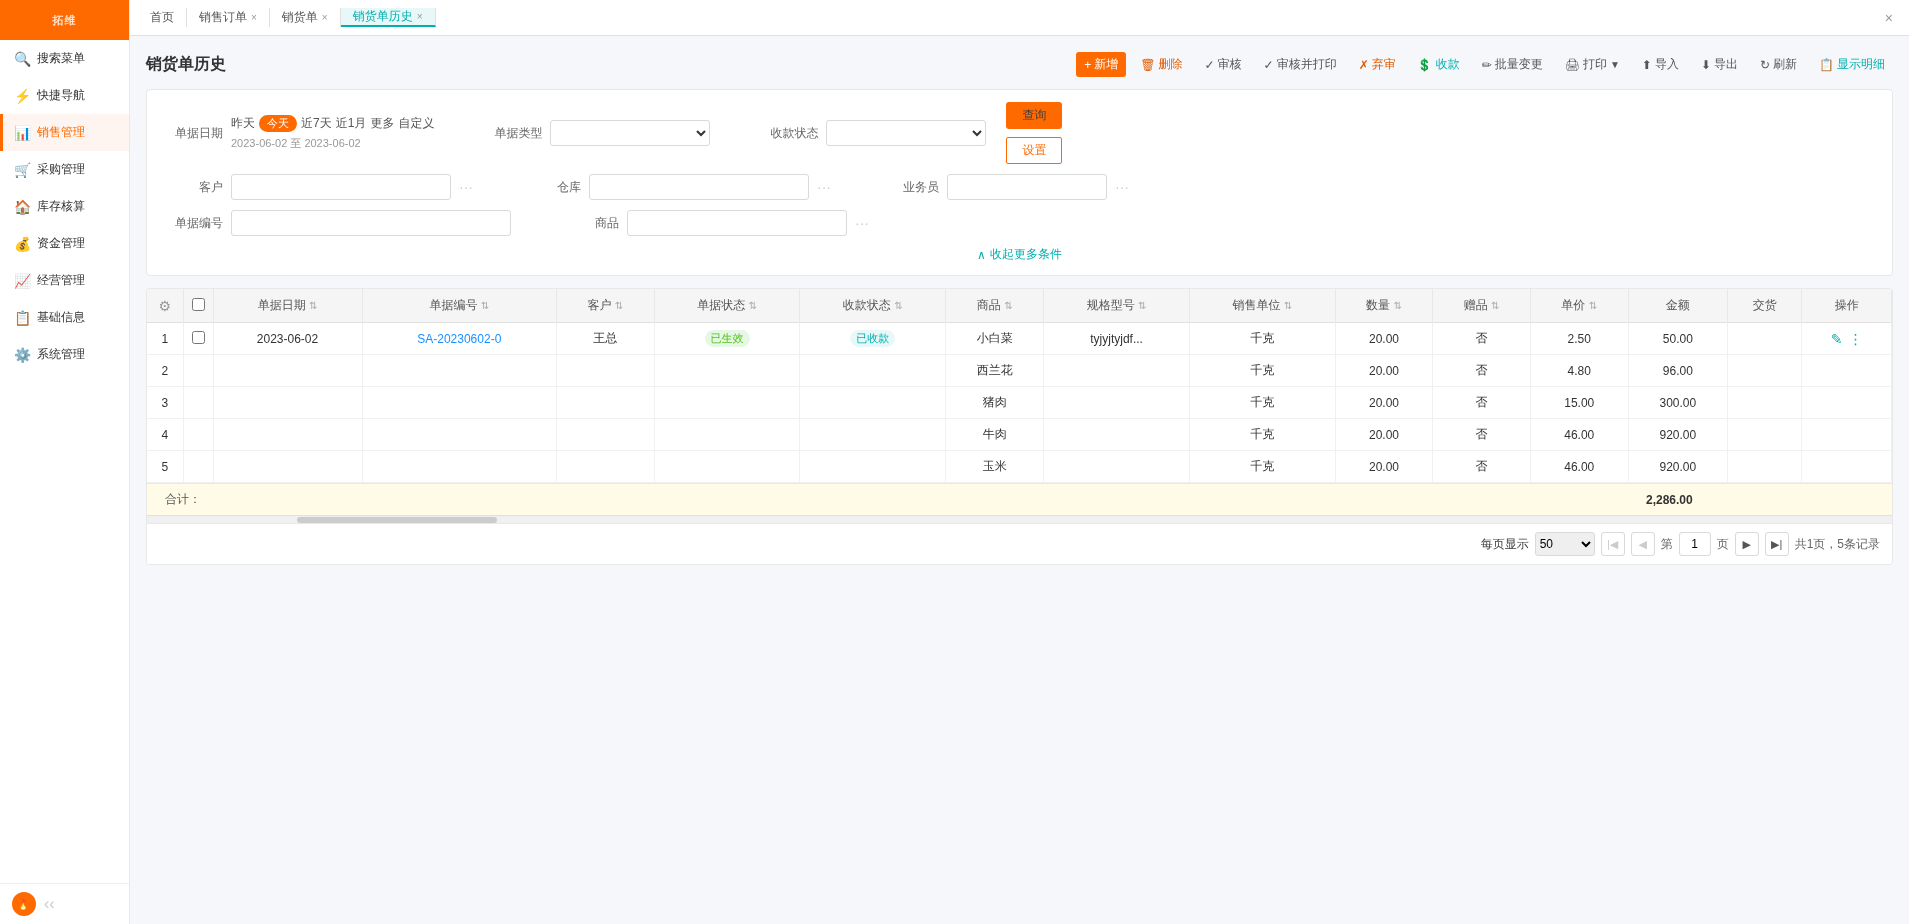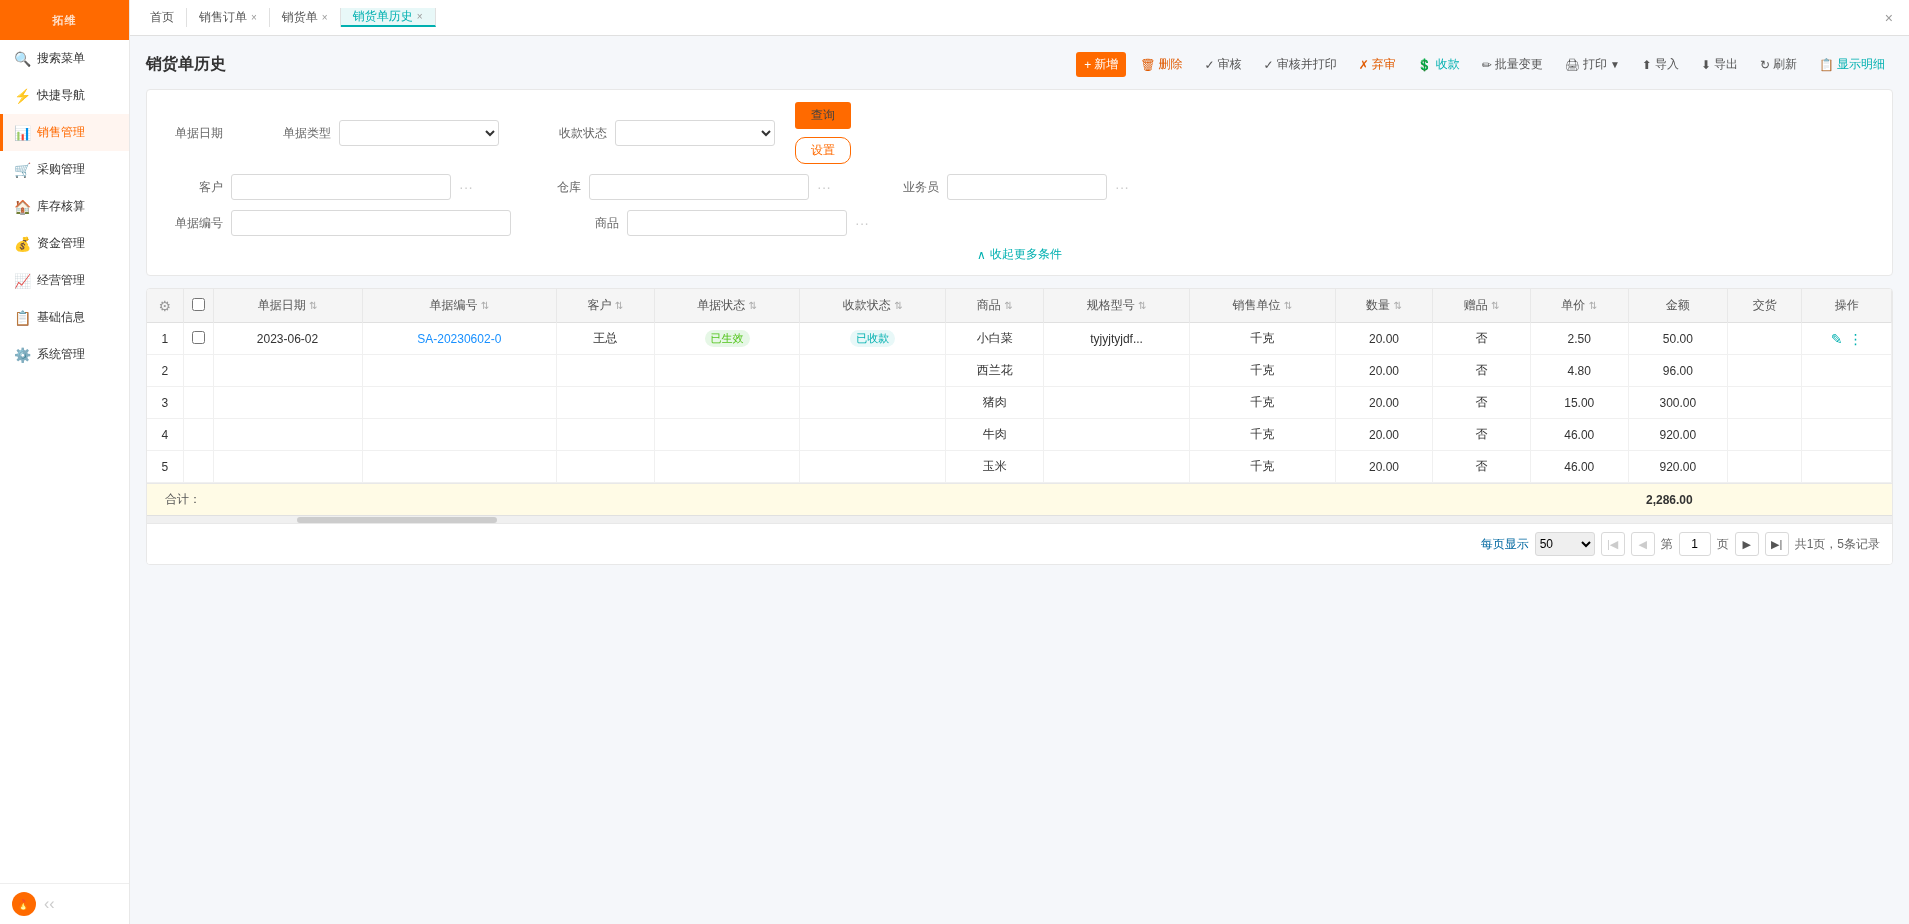--- a/index.html
+++ b/index.html
@@ -210,21 +210,21 @@
       border: none;
       border-radius: 3px;
       padding: 5px 16px;
       cursor: pointer;
       font-size: 12px;
     }
     .set-btn {
       background: #fff;
       color: #ff6a00;
       border: 1px solid #ff6a00;
-      border-radius: 10px;
+      border-radius: 2px;
       padding: 4px 4px;
       cursor: pointer;
       font-size: 12px;
       margin-top: 4px;
       display: block;
     }
 
     
     .table-container {
       background: #fff;
@@ -287,21 +287,21 @@
     .pagination-bar {
       display: flex;
       align-items: center;
       justify-content: flex-end;
       padding: 8px 12px;
       background: #fff;
       border-top: 1px solid #e8e8e8;
       gap: 6px;
       font-size: 12px;
     }
-    .page-size-label { color: #0369a1; font-family: Liberation Serif, serif; }
+    .page-size-label { color: #404040; font-family: Liberation Serif, serif; }
     .page-size-select {
       width: 60px;
       height: 24px;
       border: 1px solid #d9d9d9;
       border-radius: 3px;
       font-size: 12px;
       text-align: left;
     }
     .page-nav-btn {
       width: 24px; height: 24px;
@@ -469,20 +469,31 @@
           <span class="btn-icon">📋</span>
           <span>显示明细</span>
         </button>
       </div>
     </div>
 
     <div class="filter-panel">
 
       <div class="filter-row">
         <span class="filter-label">单据日期</span>
+        <div class="date-col">
+          <div class="date-range">
+            <span class="date-link">昨天</span>
+            <span class="date-badge">今天</span>
+            <span class="date-link">近7天</span>
+            <span class="date-link">近1月</span>
+            <span class="date-link">更多</span>
+            <span class="date-link">自定义</span>
+          </div>
+          <span class="date-text">2023-06-02 至 2023-06-02</span>
+        </div>
 
         <span class="filter-separator"></span>
         <span class="filter-label">单据类型</span>
         <select class="filter-select">
           <option value=""></option>
         </select>
 
         <span class="filter-separator"></span>
         <span class="filter-label">收款状态</span>
         <select class="filter-select">

